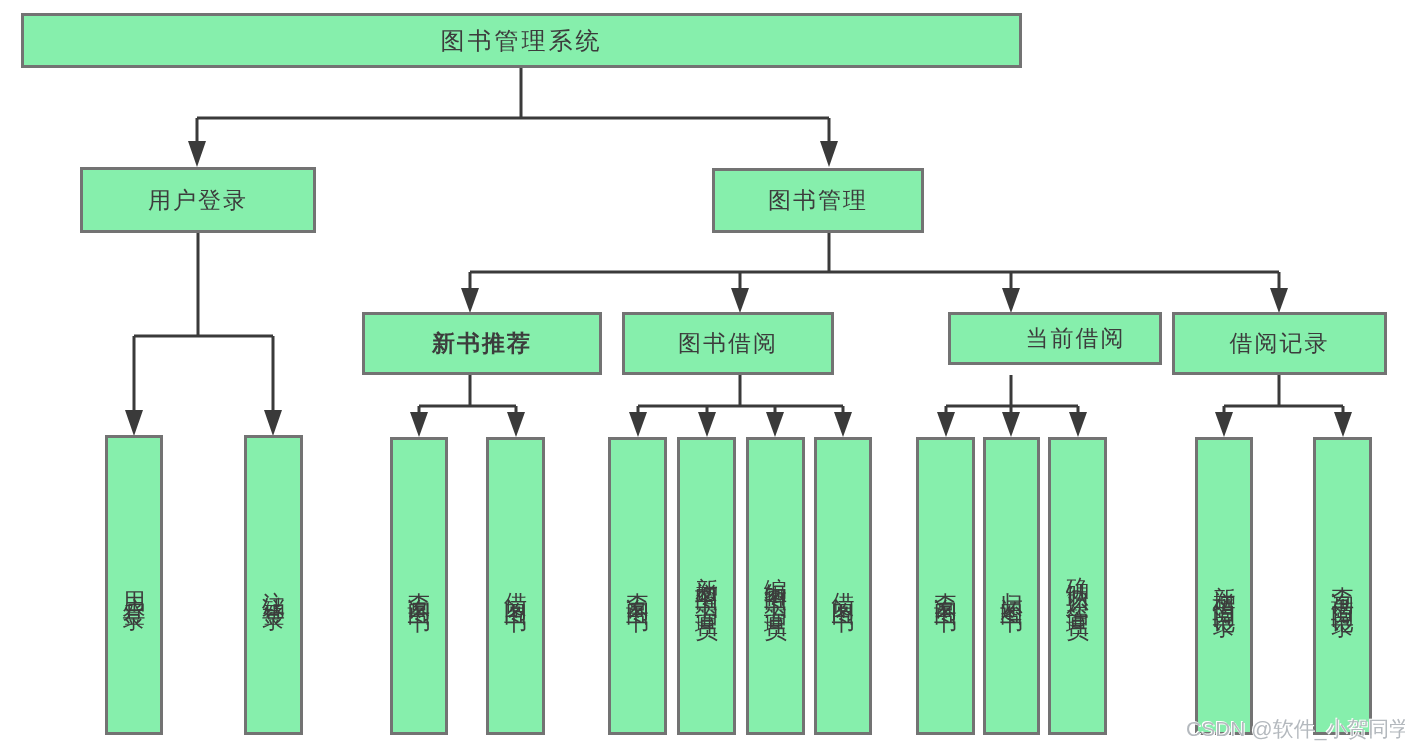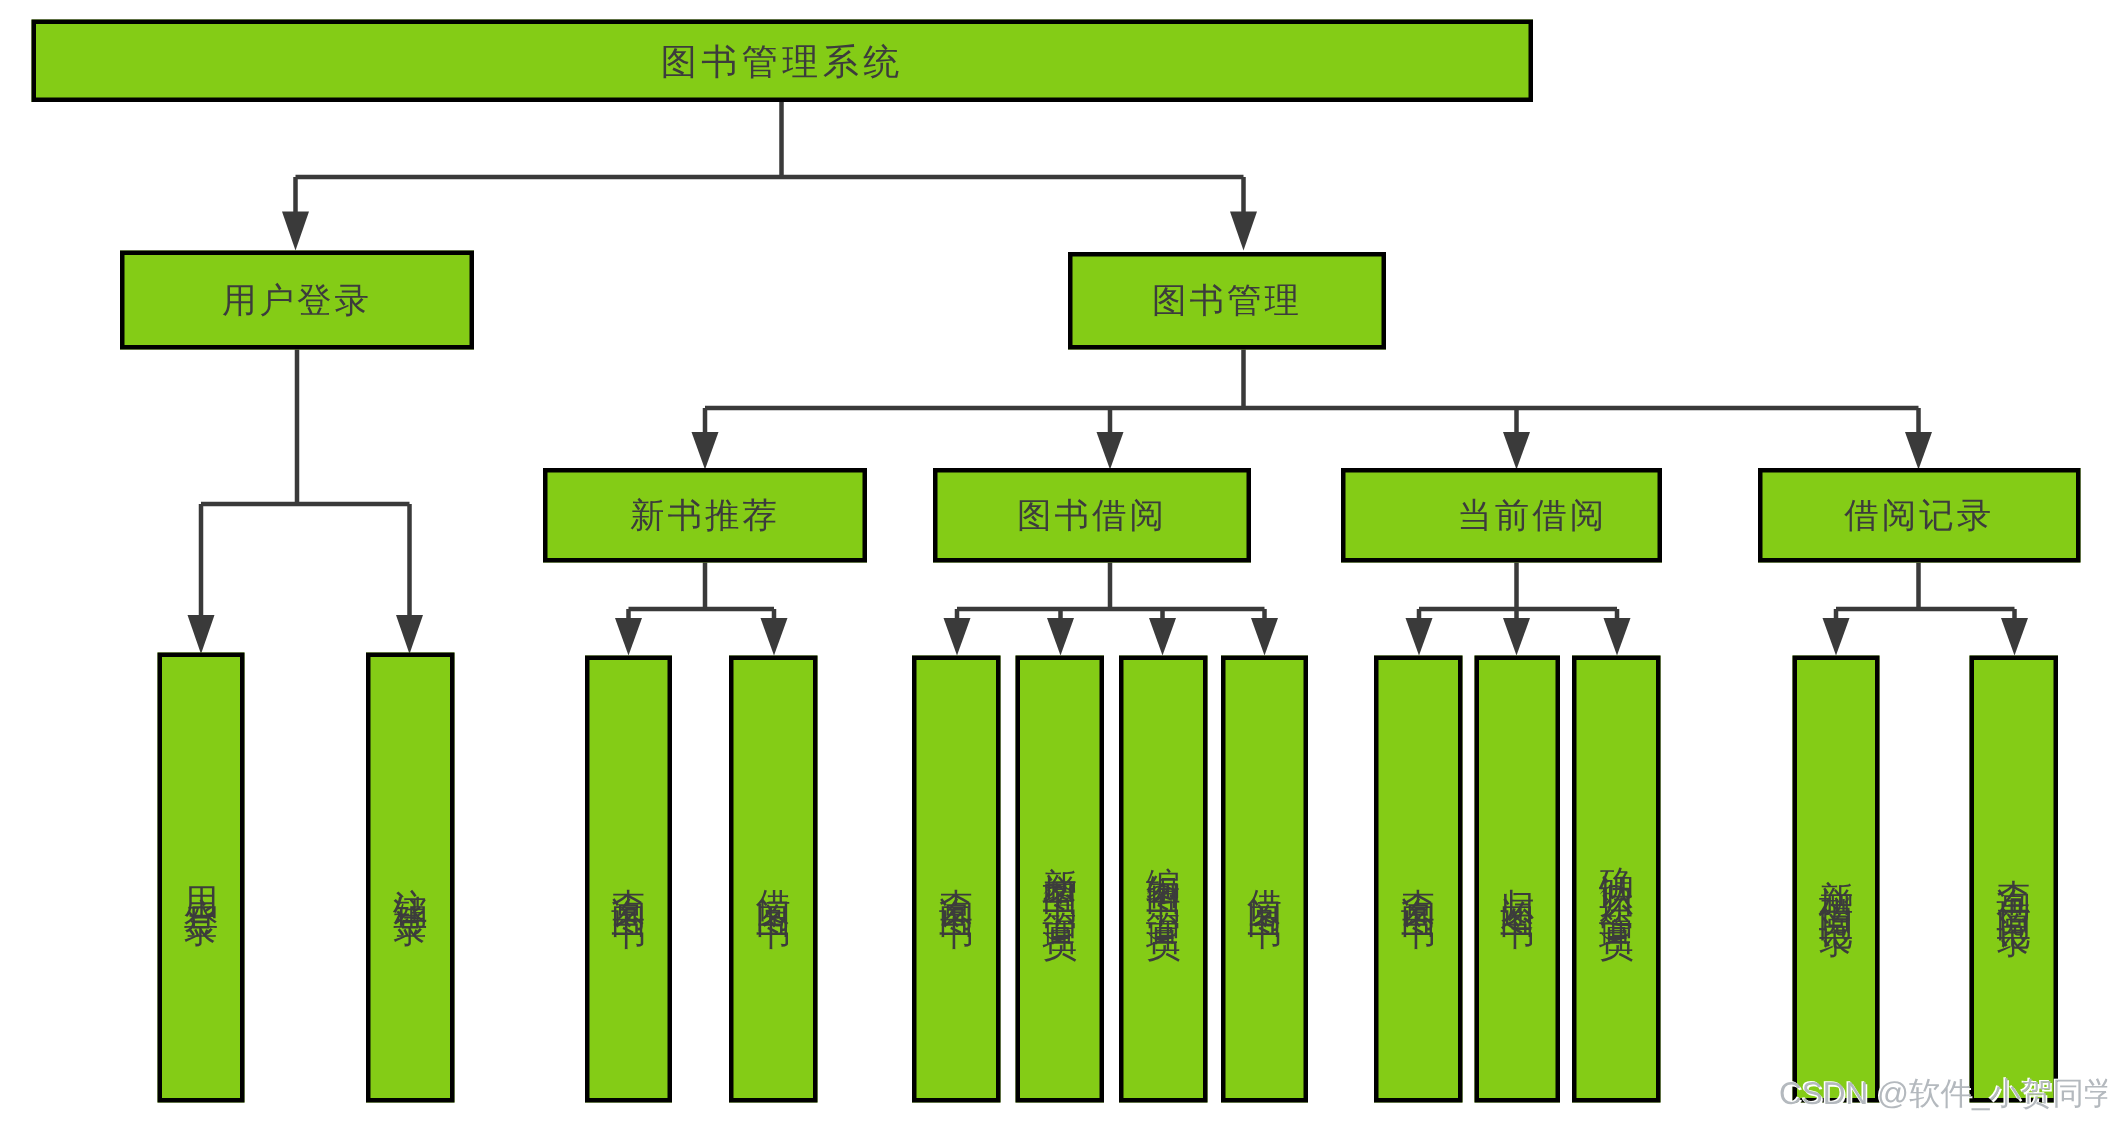--- a/index.html
+++ b/index.html
@@ -17,22 +17,22 @@
   }
   svg.wires {
     position: absolute;
     left: 0; top: 0;
     width: 1405px; height: 747px;
     pointer-events: none;
   }
   .node {
     position: absolute;
     box-sizing: border-box;
-    border: 3px solid #000000;
-    background: #84cc16;
+    border: 3px solid #737373;
+    background: #86efac;
     display: flex;
     align-items: center;
     justify-content: center;
     color: #3c3c3c;
   }
   .node.h-label { font-size: 23px; letter-spacing: 2px; }
   .node.root-label { font-size: 24px; letter-spacing: 3px; }
   .node.v-node .vtext {
     writing-mode: vertical-rl;
     text-orientation: mixed;
@@ -109,27 +109,27 @@
     <span>图书管理系统</span>
   </div>
 
   <div class="node h-label" style="left:80px; top:167px; width:236px; height:66px;">
     <span>用户登录</span>
   </div>
   <div class="node h-label" style="left:712px; top:168px; width:212px; height:65px;">
     <span>图书管理</span>
   </div>
 
-  <div class="node h-label" style="left:362px; top:312px; width:216px; height:63px;">
+  <div class="node h-label" style="left:362px; top:312px; width:240px; height:63px;font-weight:bold;">
     <span>新书推荐</span>
   </div>
   <div class="node h-label" style="left:622px; top:312px; width:212px; height:63px;">
     <span>图书借阅</span>
   </div>
-  <div class="node h-label" style="left:894px; top:312px; width:214px; height:63px;padding-left:41px;">
+  <div class="node h-label" style="left:948px; top:312px; width:214px; height:53px;padding-left:41px;">
     <span>当前借阅</span>
   </div>
   <div class="node h-label" style="left:1172px; top:312px; width:215px; height:63px;text-align:center;">
     <span>借阅记录</span>
   </div>
 
   <div class="node v-node" style="left:105px; top:435px; width:58px; height:300px;">
     <span class="vtext">用户登录</span>
   </div>
   <div class="node v-node" style="left:244px; top:435px; width:59px; height:300px;">

